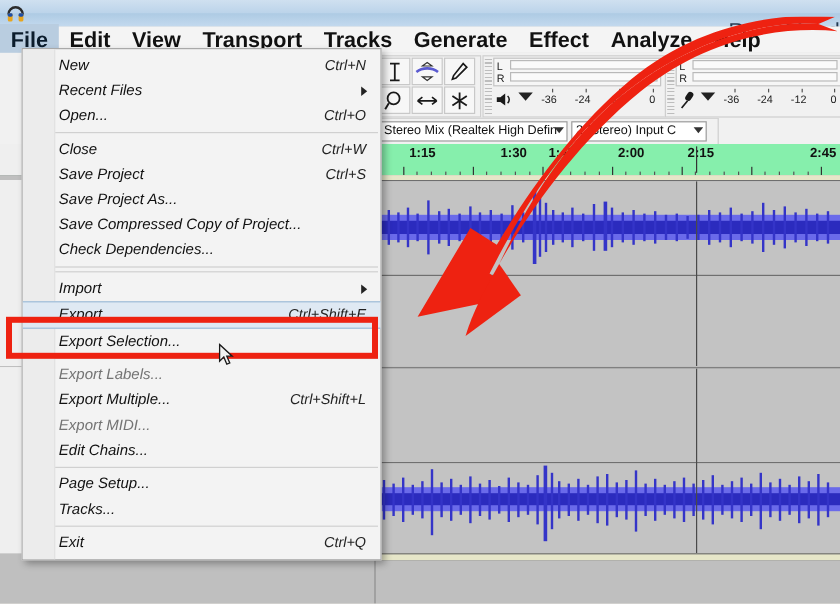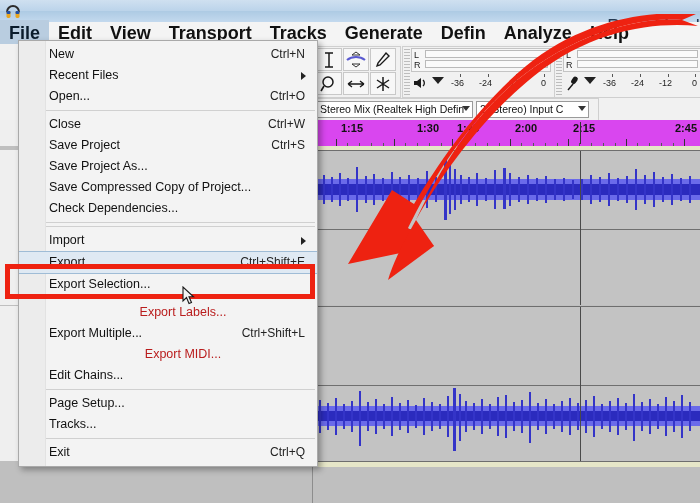--- a/index.html
+++ b/index.html
@@ -68,21 +68,21 @@
   }
   .combo .arr{
     position:absolute;right:2px;top:4px;width:0;height:0;
     border-left:4px solid transparent;border-right:4px solid transparent;
     border-top:5px solid #333;
   }
 
   
   .ruler{
     position:absolute;left:0;top:120px;width:700px;height:26px;
-    background:#d946ef;border-bottom:1px solid #777;
+    background:#86efac;border-bottom:1px solid #777;
   }
   .ruler .lbl{position:absolute;top:2px;font-size:11px;color:#111;font-weight:bold;}
   .ruler .maj{position:absolute;bottom:0px;width:1px;height:7px;background:#333;}
   .ruler .min{position:absolute;bottom:0px;width:1px;height:3px;background:#555;}
 
   
   .trackarea{position:absolute;left:0;top:146px;width:700px;height:357px;background:#bfbfbf;}
   .track{position:absolute;left:0;width:700px;background:#eee;}
   .panel{position:absolute;left:0;top:0;width:313px;height:100%;
     background:#efefef;border-right:1px solid #888;box-sizing:border-box;}
@@ -95,24 +95,24 @@
 
   
   .menu{
     position:absolute;left:18px;top:40px;width:300px;
     background:#f3f3f3;border:1px solid #a9a9a9;
     box-shadow:3px 3px 6px rgba(0,0,0,.32);
     padding:3px 0 3px 0;box-sizing:border-box;z-index:40;
   }
   .menu .row{
     position:relative;height:21px;line-height:21px;
-    font-size:12.5px;color:#111;padding-left:30px;white-space:nowrap;
+    font-size:12.5px;color:#111;padding-left:30px;white-space:nowrap;font-style:italic;
   }
   .menu .row.sel{background:#dfe9f3;border-top:1px solid #9fbcd6;border-bottom:1px solid #9fbcd6;}
-  .menu .row.dis{color:#b91c1c;text-align:center;}
+  .menu .row.dis{color:#737373;}
   .menu .acc{position:absolute;right:12px;top:0;font-size:12px;color:#222;}
   .menu .sub{position:absolute;right:11px;top:7px;width:0;height:0;
     border-top:4px solid transparent;border-bottom:4px solid transparent;border-left:5px solid #222;}
   .menu .sep{height:1px;background:#d0d0d0;margin:3px 2px;}
   .menu .gutter{position:absolute;left:0;top:0;bottom:0;width:26px;background:#ececec;border-right:1px solid #e2e2e2;}
 
   
   .hl-rect{
     position:absolute;left:5px;top:264px;width:310px;height:35px;
     border:5px solid #ee2211;box-sizing:border-box;z-index:60;pointer-events:none;
@@ -138,21 +138,21 @@
     <span class="titlebar-text">RainyMood</span>
   </div>
 
   <div class="menubar">
     <span class="mi active">File</span>
     <span class="mi">Edit</span>
     <span class="mi">View</span>
     <span class="mi">Transport</span>
     <span class="mi">Tracks</span>
     <span class="mi">Generate</span>
-    <span class="mi">Defin</span>
+    <span class="mi">Effect</span>
     <span class="mi">Analyze</span>
     <span class="mi">Help</span>
   </div>
 
   <div class="toolbars">
 
     <div class="tb-group" style="left:307px;top:2px;width:92px;height:50px;">
       <div class="grip" style="left:1px;"></div>
       <div class="toolbtn" style="left:8px;top:1px;">
         <span>

